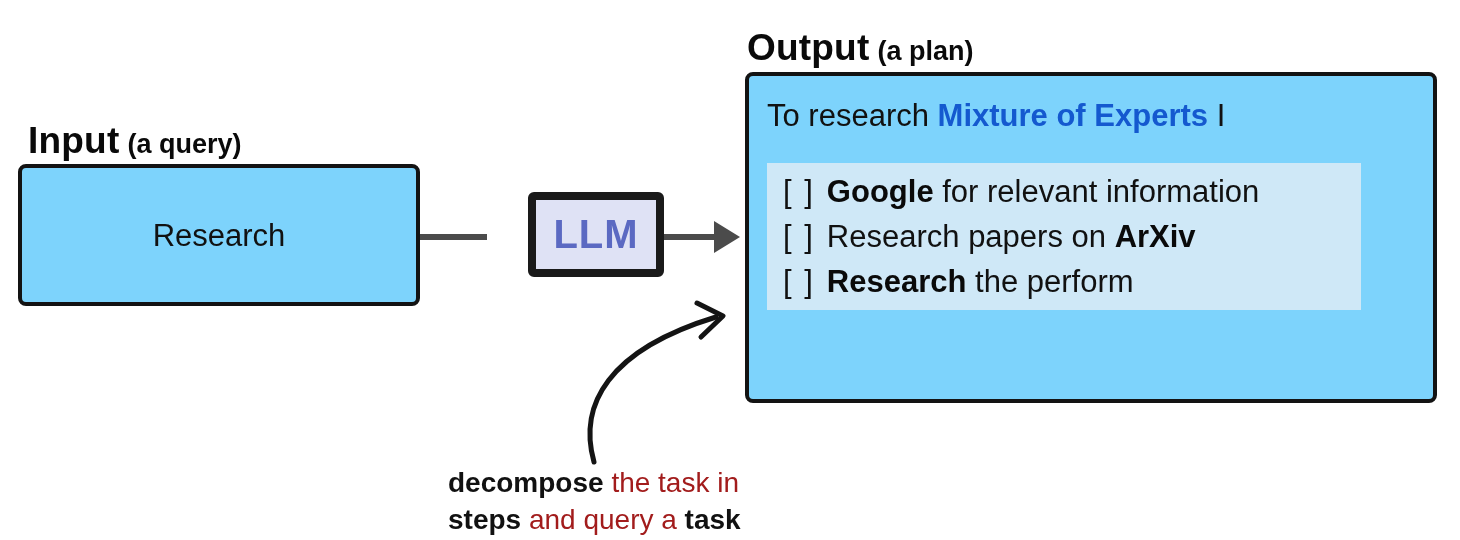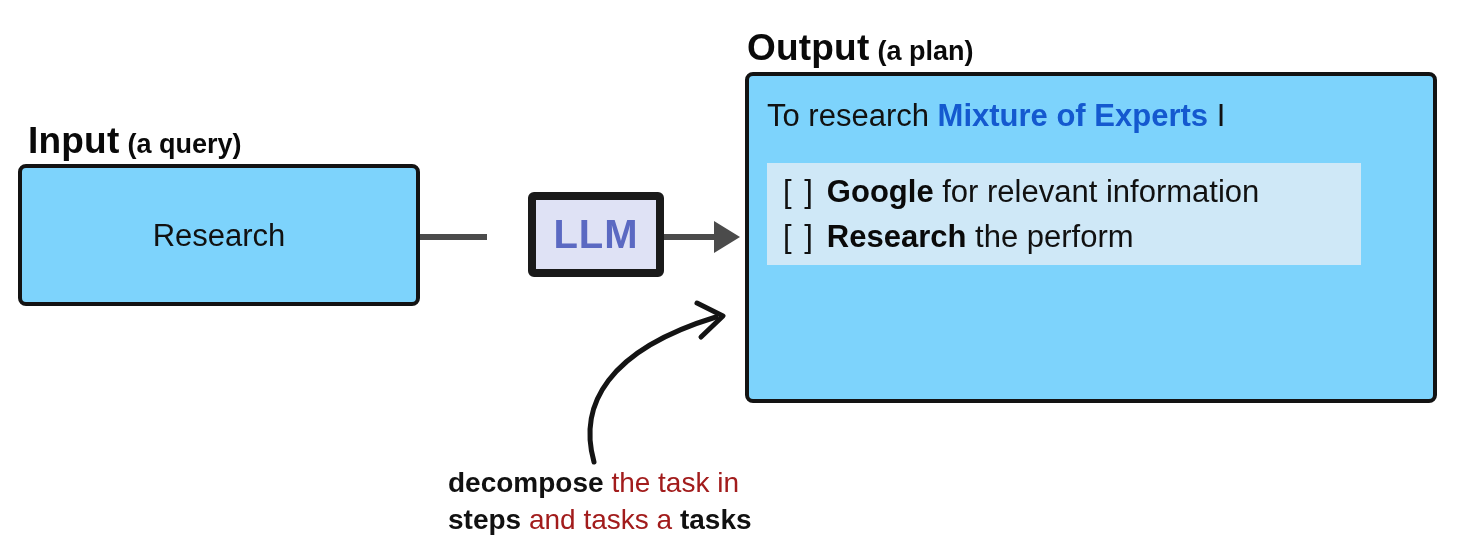--- a/index.html
+++ b/index.html
@@ -127,22 +127,23 @@
     <span class="label-title">Output</span><span class="label-suffix">(a plan)</span>
   </div>
 
   <div class="box output-box">
     <div class="intro">
       <div class="intro-line"><span>To research </span><span class="topic">Mixture of Experts</span><span> I</span></div>
     </div>
 
     <div class="checklist">
       <div class="task"><span class="cb">[ ]</span><span class="b">Google</span><span> for relevant information</span></div>
+      <div class="task"><span class="cb">[ ]</span><span>Research papers on </span><span class="b">ArXiv</span></div>
       <div class="task"><span class="cb">[ ]</span><span class="b">Research</span><span> the perform</span></div>
     </div>
   </div>
 
   <div class="annotation">
     <div><span class="b">decompose</span><span class="r"> the task in</span></div>
-    <div><span class="b">steps</span><span class="r"> and tasks a </span><span class="b">tasks</span></div>
+    <div><span class="b">steps</span><span class="r"> and query a </span><span class="b">task</span></div>
   </div>
 
 </div>
 
 </body></html>

